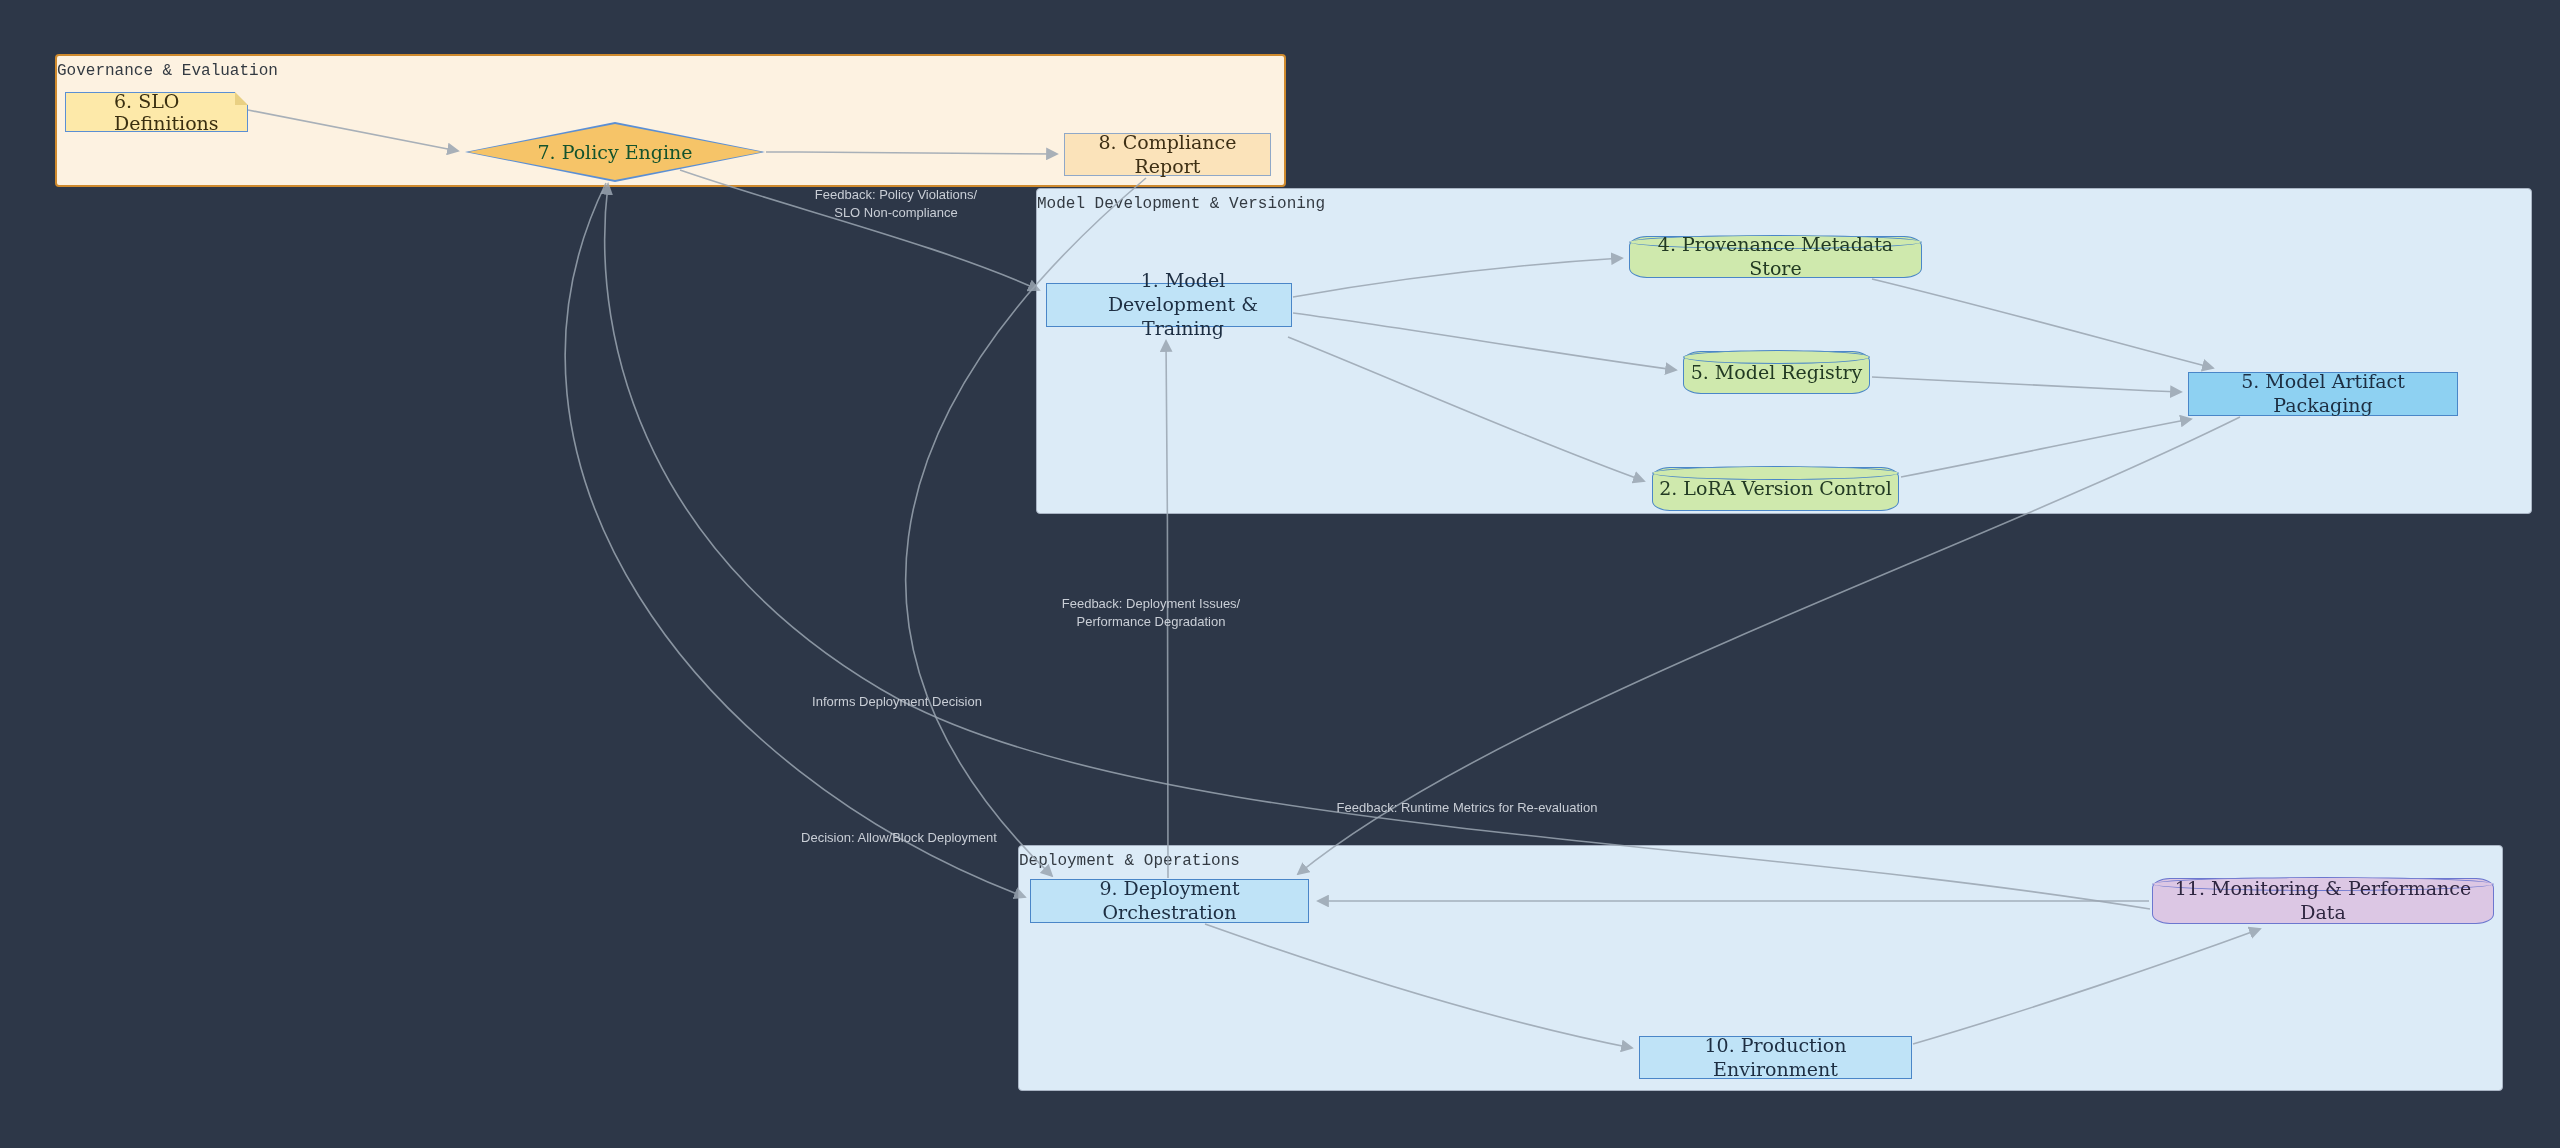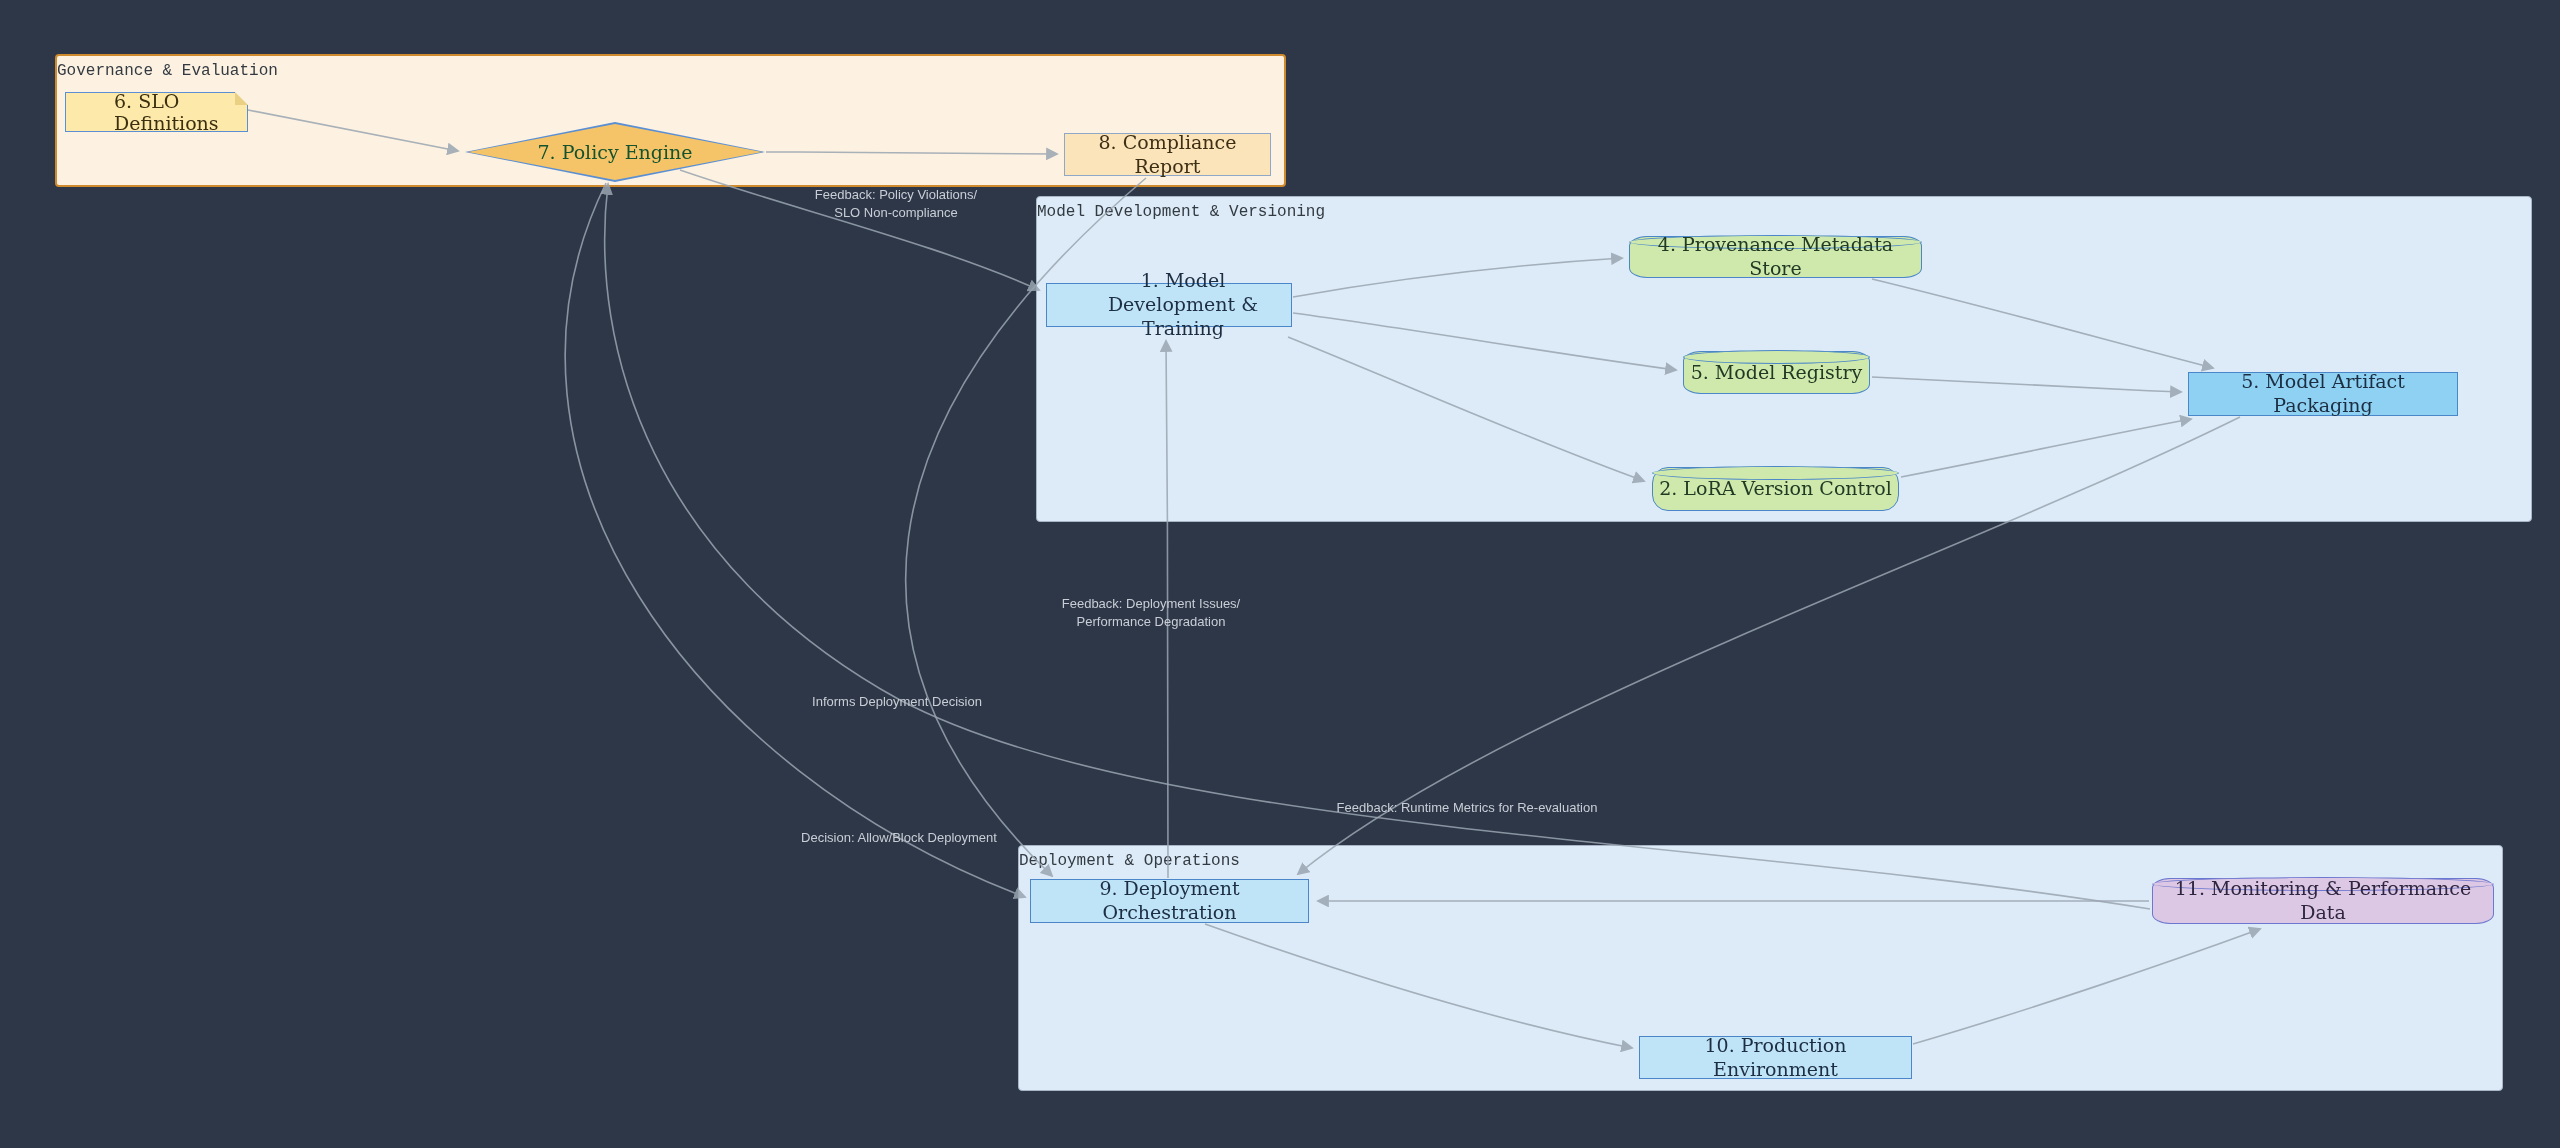--- a/index.html
+++ b/index.html
@@ -79,21 +79,21 @@
     margin-top:7px;
   }
 </style>
 </head>
 <body>
 
 <div class="cluster c-gov" style="left:55px;top:54px;width:1231px;height:133px;">
   <div class="cluster-title">Governance &amp; Evaluation</div>
 </div>
 
-<div class="cluster c-blue" style="left:1036px;top:196px;width:1496px;height:326px;">
+<div class="cluster c-blue" style="left:1036px;top:188px;width:1496px;height:326px;">
   <div class="cluster-title">Model Development &amp; Versioning</div>
 </div>
 
 <div class="cluster c-blue" style="left:1018px;top:845px;width:1485px;height:246px;">
   <div class="cluster-title">Deployment &amp; Operations</div>
 </div>
 
 <svg class="edges" width="2560" height="1148" viewBox="0 0 2560 1148">
   <defs>
     <marker id="arrow" viewBox="0 0 10 10" refX="8.5" refY="5" markerWidth="8" markerHeight="8" orient="auto-start-reverse">
@@ -167,21 +167,21 @@
 
 <div class="node green cyl" style="left:1683px;top:351px;width:187px;height:43px;">
   <span class="cyl-top"></span>
   <span class="lbl">5. Model Registry</span>
 </div>
 
 <div class="node skyblue" style="left:2188px;top:372px;width:270px;height:44px;">
   <span class="lbl">5. Model Artifact Packaging</span>
 </div>
 
-<div class="node green cyl" style="left:1652px;top:467px;width:247px;height:44px;border-radius:16px;">
+<div class="node green cyl" style="left:1652px;top:467px;width:247px;height:44px;">
   <span class="cyl-top"></span>
   <span class="lbl">2. LoRA Version Control</span>
 </div>
 
 <div class="node blue" style="left:1030px;top:879px;width:279px;height:44px;">
   <span class="lbl">9. Deployment Orchestration</span>
 </div>
 
 <div class="node lav cyl" style="left:2152px;top:878px;width:342px;height:46px;">
   <span class="cyl-top"></span>

